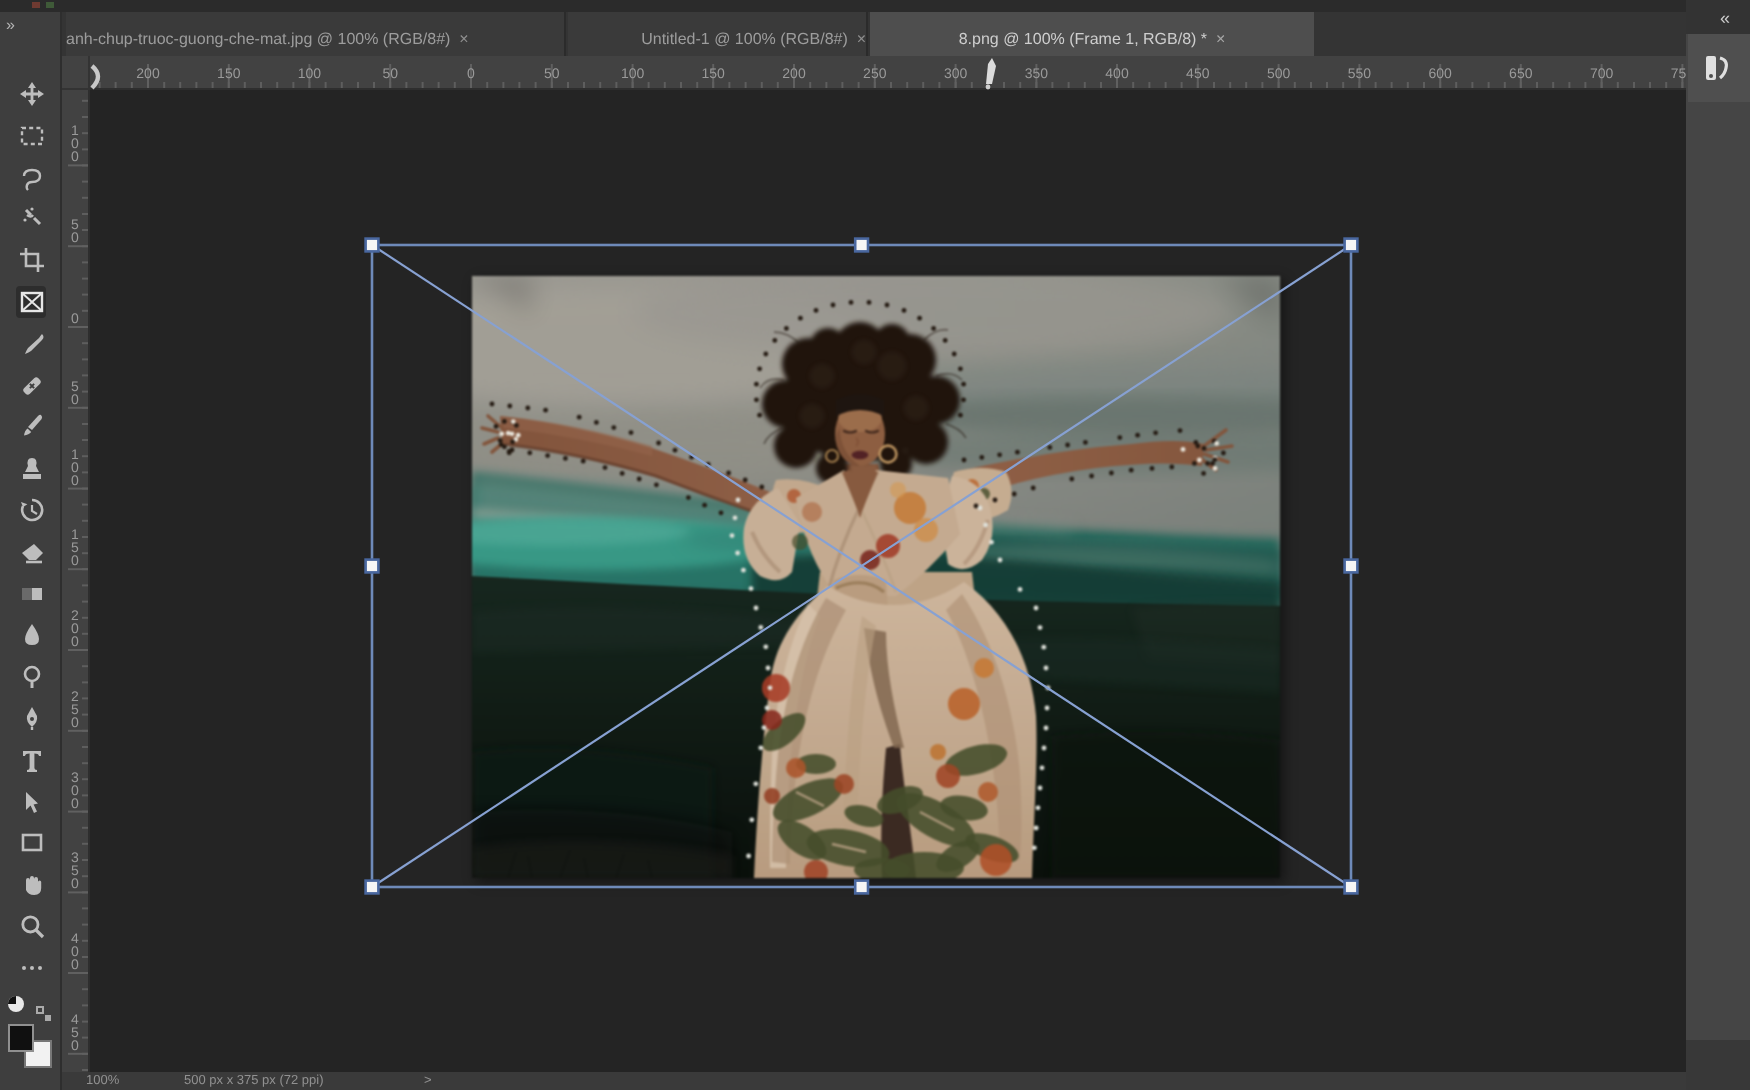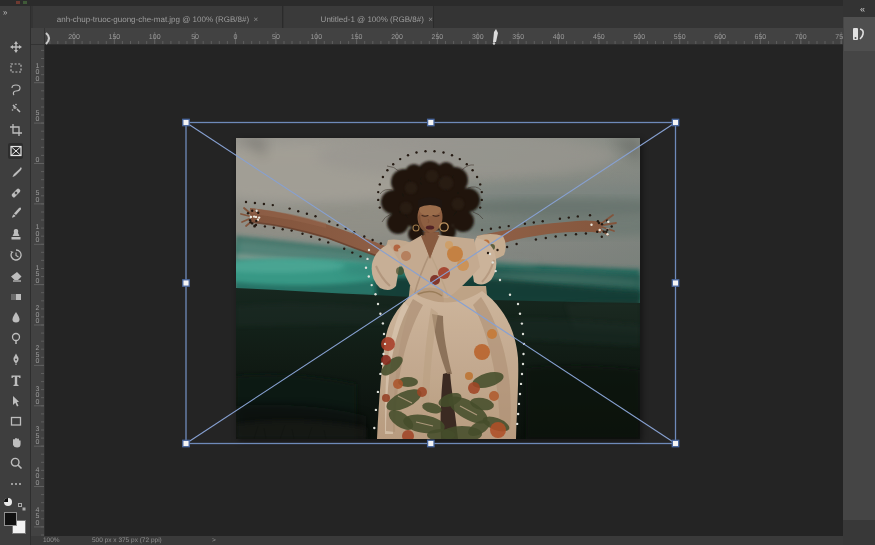--- a/index.html
+++ b/index.html
@@ -5,22 +5,23 @@
 body{width:875px;height:545px;background:#262626;font-family:"Liberation Sans",sans-serif;overflow:hidden;position:relative}
 .abs{position:absolute}
 </style></head>
 <body>
 
 <div class="abs" style="left:0;top:0;width:875px;height:6px;background:#2b2b2b"></div>
 <div class="abs" style="left:16px;top:1px;width:4px;height:3px;background:#6e3a31"></div>
 <div class="abs" style="left:23px;top:1px;width:4px;height:3px;background:#3f5a38"></div>
 
 <div style="position:absolute;left:31px;top:6px;width:812px;height:22px;background:#343434">
- <div style="position:absolute;left:2px;top:0;width:250px;height:22px;background:#3a3a3a;border-right:1px solid #2b2b2b;color:#9d9d9d;font-size:8px;line-height:27px;text-align:center;white-space:nowrap;overflow:hidden">anh-chup-truoc-guong-che-mat.jpg @ 100% (RGB/8#) &nbsp;<span style="color:#8f8f8f">×</span></div>
+ <div style="position:absolute;left:2px;top:0;width:250px;height:22px;background:#3a3a3a;border-right:1px solid #2b2b2b;color:#9d9d9d;font-size:8px;line-height:27px;white-space:nowrap;overflow:hidden">anh-chup-truoc-guong-che-mat.jpg @ 100% (RGB/8#) &nbsp;<span style="color:#8f8f8f">×</span></div>
  <div style="position:absolute;left:253px;top:0;width:150px;height:22px;background:#3a3a3a;border-right:1px solid #2b2b2b;color:#9d9d9d;font-size:8px;line-height:27px;text-align:right;white-space:nowrap;overflow:hidden">Untitled-1 @ 100% (RGB/8#) &nbsp;<span style="color:#8f8f8f">×</span></div>
+ <div style="position:absolute;left:404px;top:0;width:222px;height:22px;background:#4e4e4e;color:#cecece;font-size:8px;line-height:27px;text-align:center;white-space:nowrap;overflow:hidden">8.png @ 100% (Frame 1, RGB/8) * &nbsp;<span style="color:#a6a6a6">×</span></div>
 </div>
 
 <div class="abs" style="left:0;top:6px;width:31px;height:539px;background:#3e3e3e;border-right:1px solid #2e2e2e"></div>
 <div class="abs" style="left:3px;top:8px;color:#b5b5b5;font-size:8px">»</div>
 <div style="position:absolute;left:8px;top:39px;width:15px;height:16px;"><svg width="14" height="14" viewBox="0 0 14 14" style="margin:1px 0 0 0.5px">
       <path d="M7,1 L9,4 H7.7 V6.3 H10 V5 L13,7 L10,9 V7.7 H7.7 V10 H9 L7,13 L5,10 H6.3 V7.7 H4 V9 L1,7 L4,5 V6.3 H6.3 V4 H5 Z" fill="#bdbdbd"></path>
     </svg></div>
 <div style="position:absolute;left:8px;top:60px;width:15px;height:16px;"><svg width="14" height="14" viewBox="0 0 14 14" style="margin:1px 0 0 0.5px">
       <rect x="2" y="3" width="10" height="8" fill="none" stroke="#bdbdbd" stroke-width="1.2" stroke-dasharray="2,1.6"></rect>
     </svg></div>

